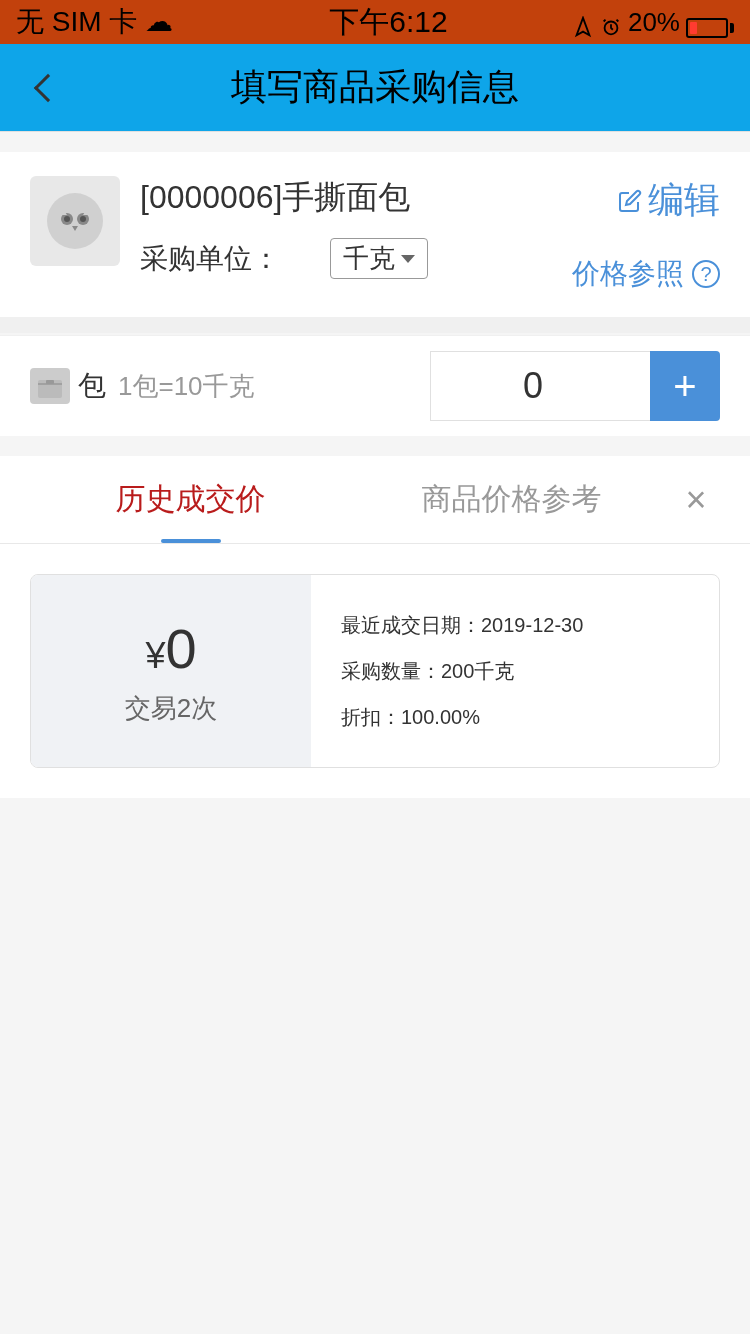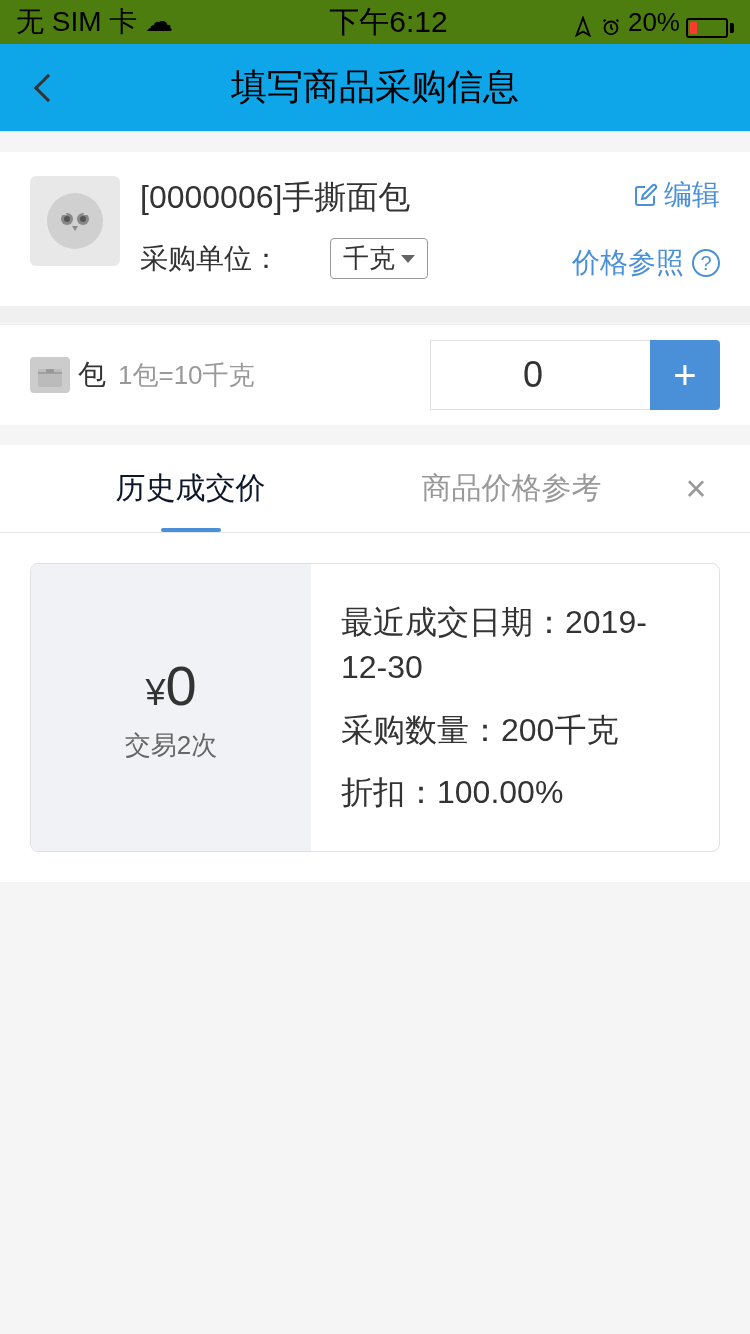--- a/index.html
+++ b/index.html
@@ -9,21 +9,21 @@
       min-height: 1334px;
       font-family: -apple-system, "PingFang SC", "Microsoft YaHei", sans-serif;
       background: #f5f5f5;
       overflow-x: hidden;
     }
 
     
     .status-bar {
       width: 750px;
       height: 44px;
-      background: #4d7c0f;
+      background: #c2410c;
       display: flex;
       align-items: center;
       justify-content: space-between;
       padding: 0 16px;
       font-size: 28px;
     }
     .status-left {
       font-size: 28px;
       color: #000;
       display: flex;
@@ -170,21 +170,21 @@
       border-left: 7px solid transparent;
       border-right: 7px solid transparent;
       border-top: 8px solid #666;
       margin-left: 2px;
     }
     .edit-btn {
       display: flex;
       align-items: center;
       gap: 6px;
       color: #4a90d9;
-      font-size: 28px;
+      font-size: 36px;
       cursor: pointer;
     }
     .price-ref-btn {
       display: flex;
       align-items: center;
       gap: 8px;
       color: #4a90d9;
       font-size: 28px;
       cursor: pointer;
     }
@@ -283,21 +283,21 @@
       display: flex;
       flex-direction: column;
       align-items: center;
       justify-content: center;
       font-size: 30px;
       color: #999;
       cursor: pointer;
       position: relative;
     }
     .tab-item.active {
-      color: #0f172a;
+      color: #b91c1c;
     }
     .tab-underline {
       position: absolute;
       bottom: 0;
       left: 50%;
       transform: translateX(-50%);
       width: 60px;
       height: 4px;
       background: #4a90d9;
       border-radius: 2px;
@@ -347,21 +347,21 @@
       margin-top: 10px;
     }
     .tx-right {
       flex: 1;
       padding: 36px 30px;
       display: flex;
       flex-direction: column;
       gap: 18px;
     }
     .tx-detail-row {
-      font-size: 32px;
+      font-size: 20px;
       color: #333;
       line-height: 1.4;
     }
 
     
     .section-divider {
       height: 16px;
       background: #f0f0f0;
     }
   </style>

